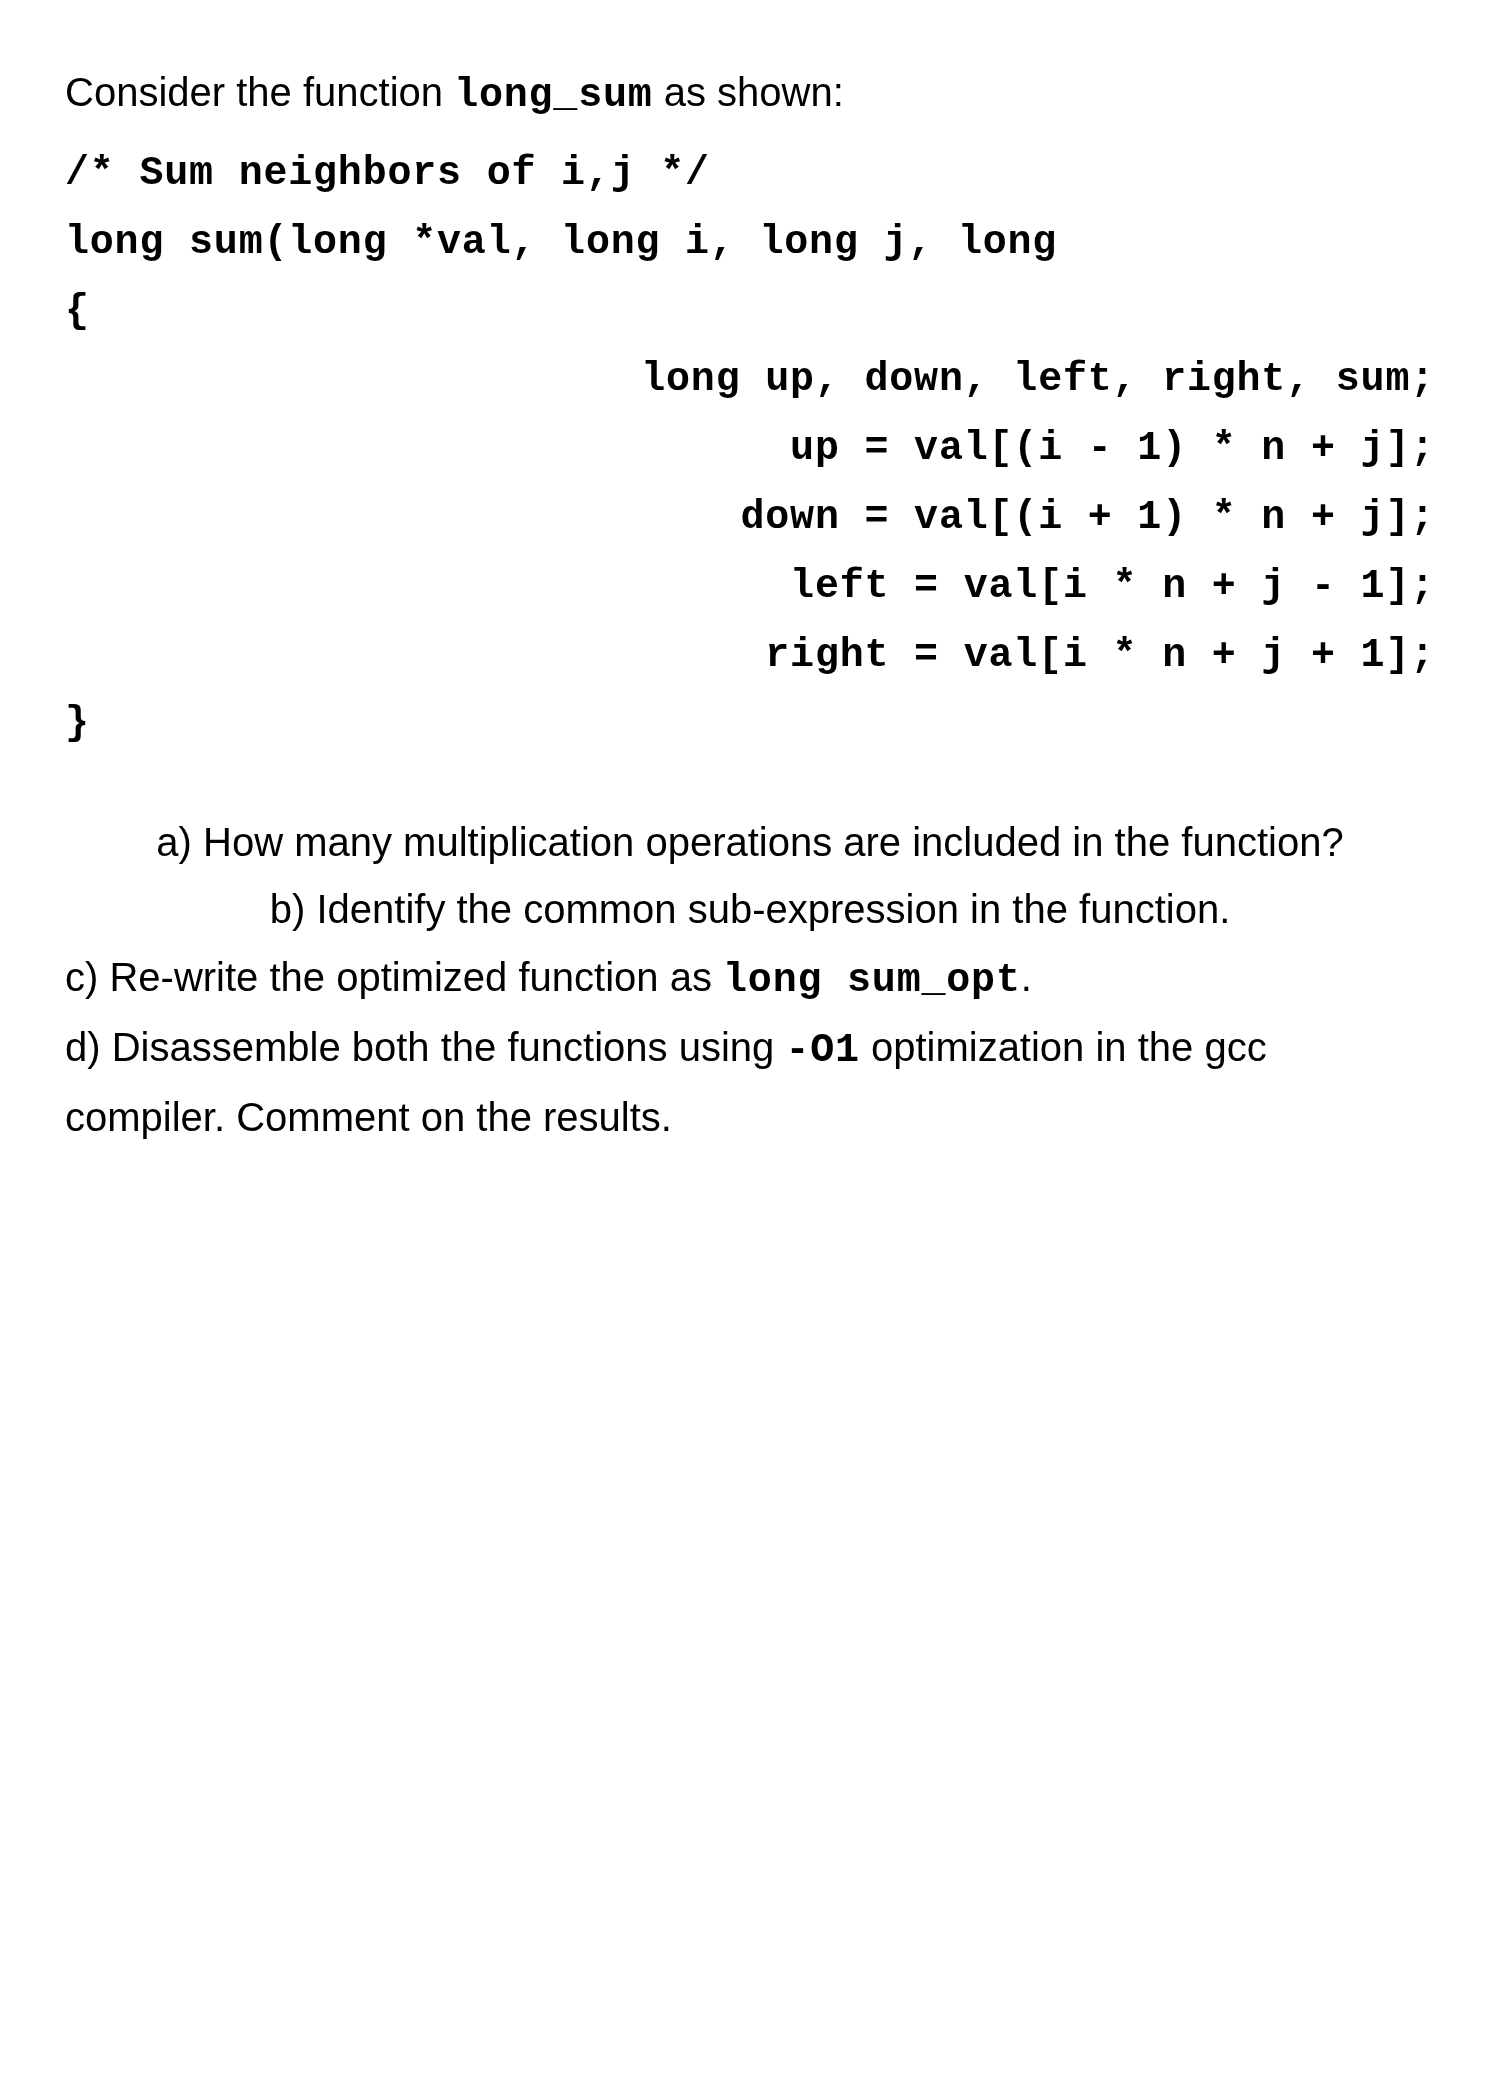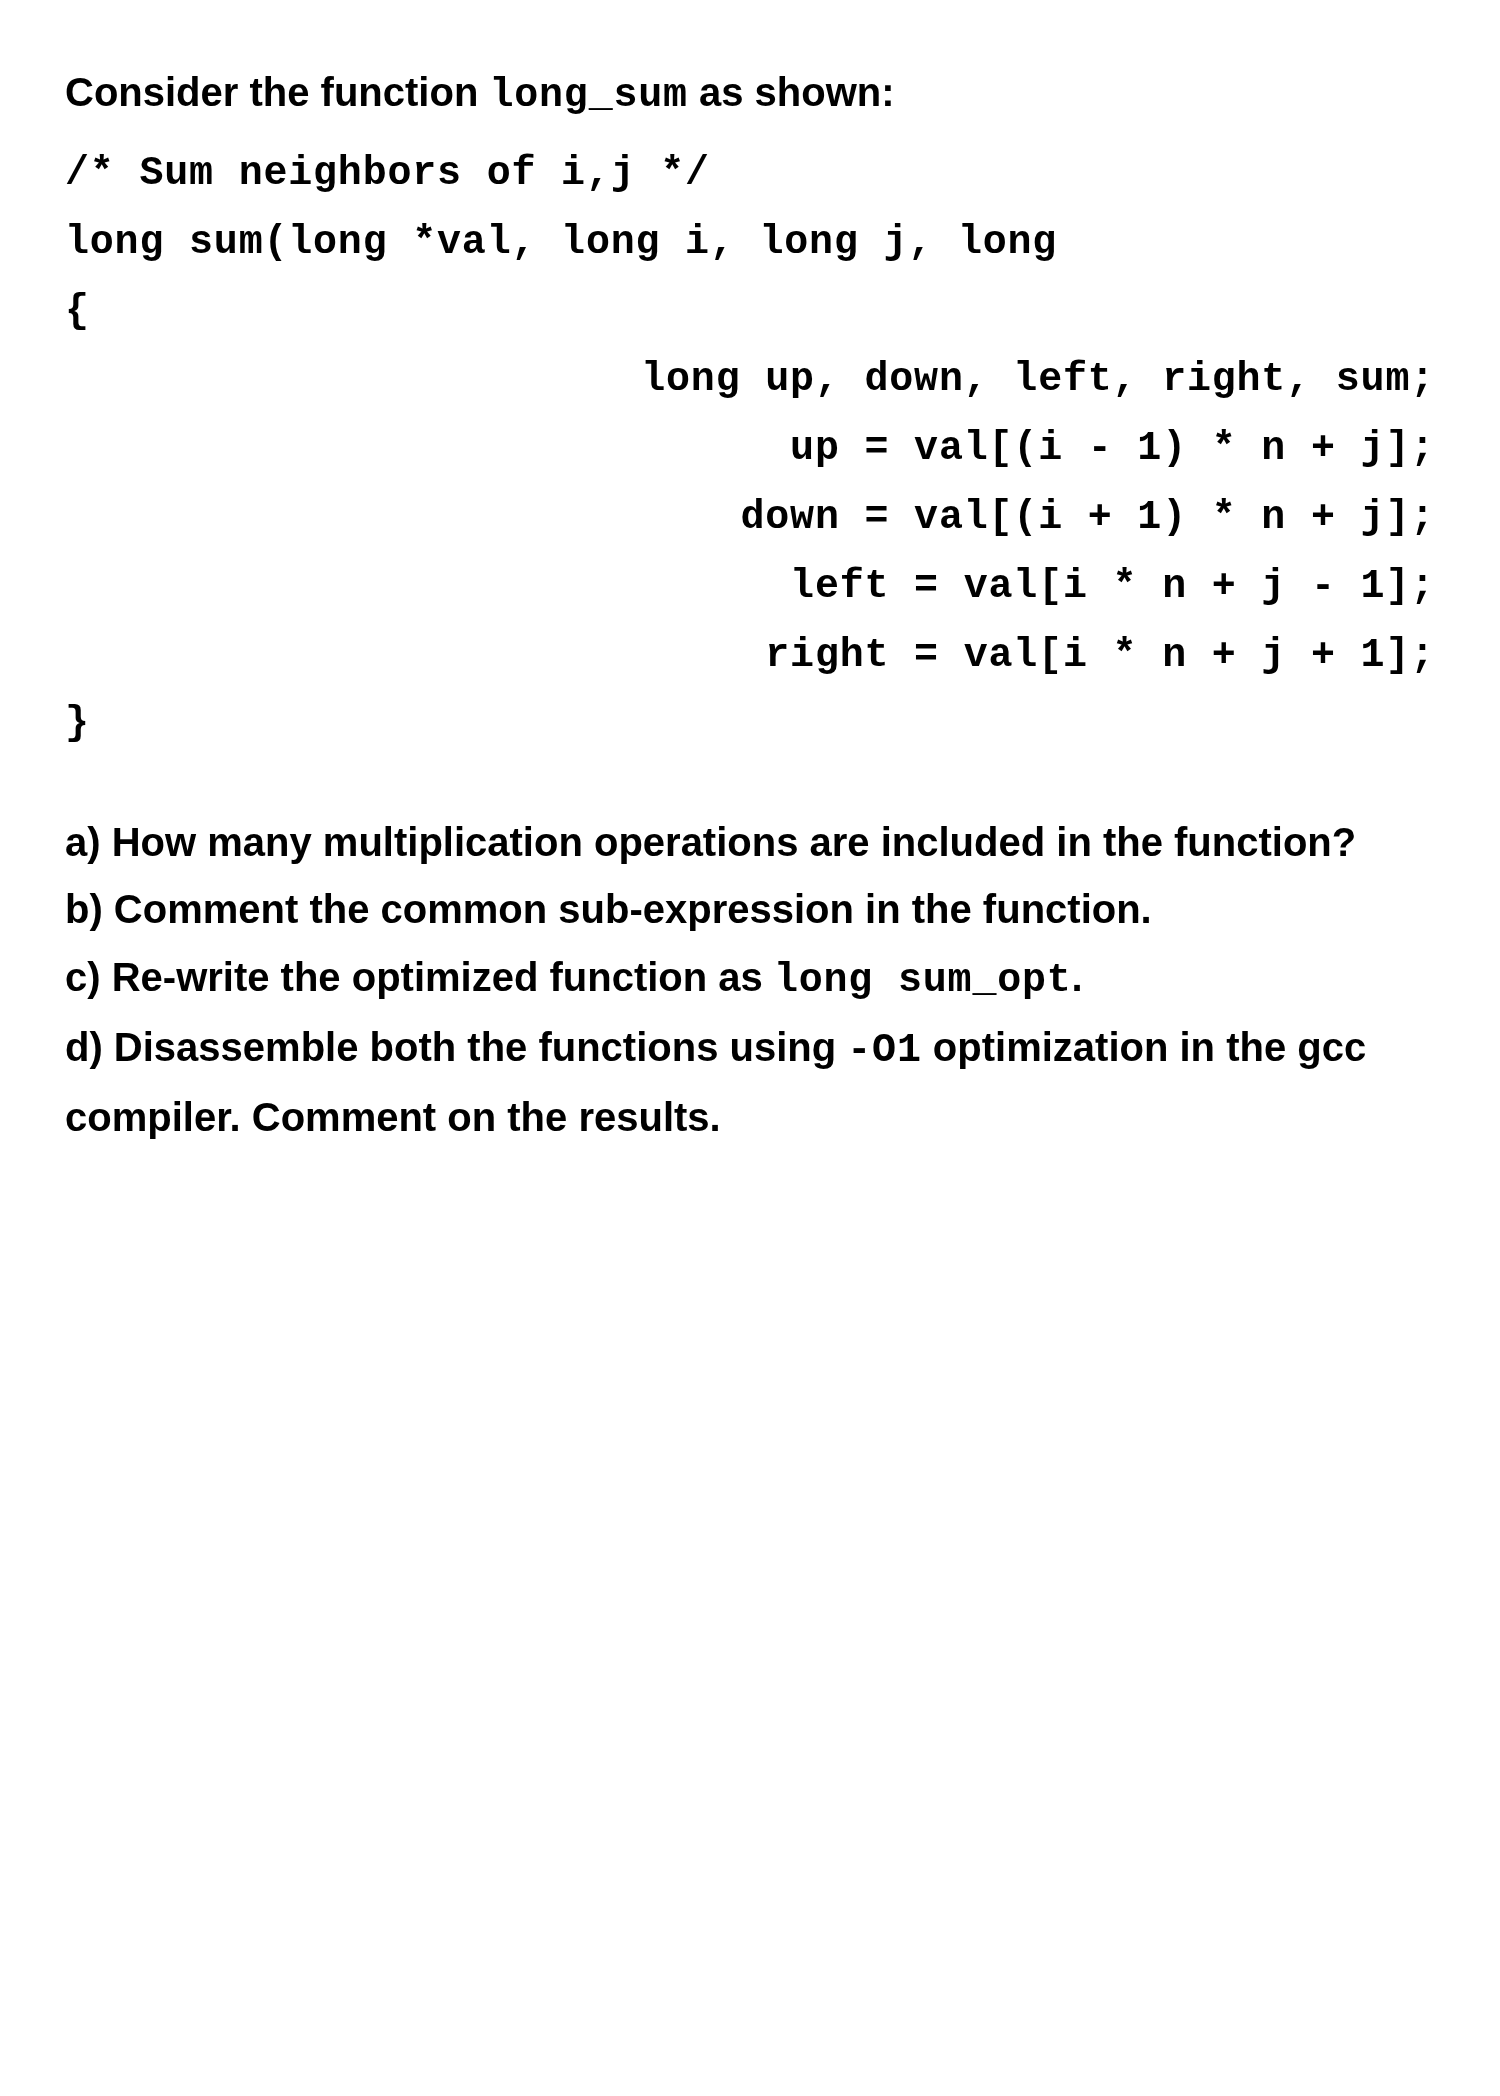--- a/index.html
+++ b/index.html
@@ -11,21 +11,22 @@
       font-family: -apple-system, BlinkMacSystemFont, "Segoe UI", Helvetica, Arial, sans-serif;
       background: #ffffff;
       color: #000000;
       padding: 60px 65px;
       width: 1500px;
       font-size: 40px;
       line-height: 1.6;
     }
     .prose {
       font-family: -apple-system, BlinkMacSystemFont, "Segoe UI", Helvetica, Arial, sans-serif;
-      font-weight: 700;
+      font-weight: 400;
+      text-align: center;
     }
     .mono {
       font-family: "Courier New", Courier, monospace;
       font-weight: 700;
       letter-spacing: 0.02em;
     }
     .intro-line {
       margin-bottom: 12px;
     }
     .code-block {
@@ -57,20 +58,20 @@
   <div class="code-line indent">long up, down, left, right, sum;</div>
   <div class="code-line indent">up = val[(i - 1) * n + j];</div>
   <div class="code-line indent">down = val[(i + 1) * n + j];</div>
   <div class="code-line indent">left = val[i * n + j - 1];</div>
   <div class="code-line indent">right = val[i * n + j + 1];</div>
   <div class="code-line">}</div>
 </div>
 
 <div class="questions">
   <div class="prose">a) How many multiplication operations are included in the function?</div>
-  <div class="prose">b) Comment the common sub-expression in the function.</div>
+  <div class="prose">b) Identify the common sub-expression in the function.</div>
   <div>
     <span class="prose">c) Re-write the optimized function as </span><span class="mono">long sum_opt</span><span class="prose">.</span>
   </div>
   <div>
     <span class="prose">d) Disassemble both the functions using </span><span class="mono">-O1</span><span class="prose"> optimization in the gcc compiler. Comment on the results.</span>
   </div>
 </div>
 
 </body></html>

